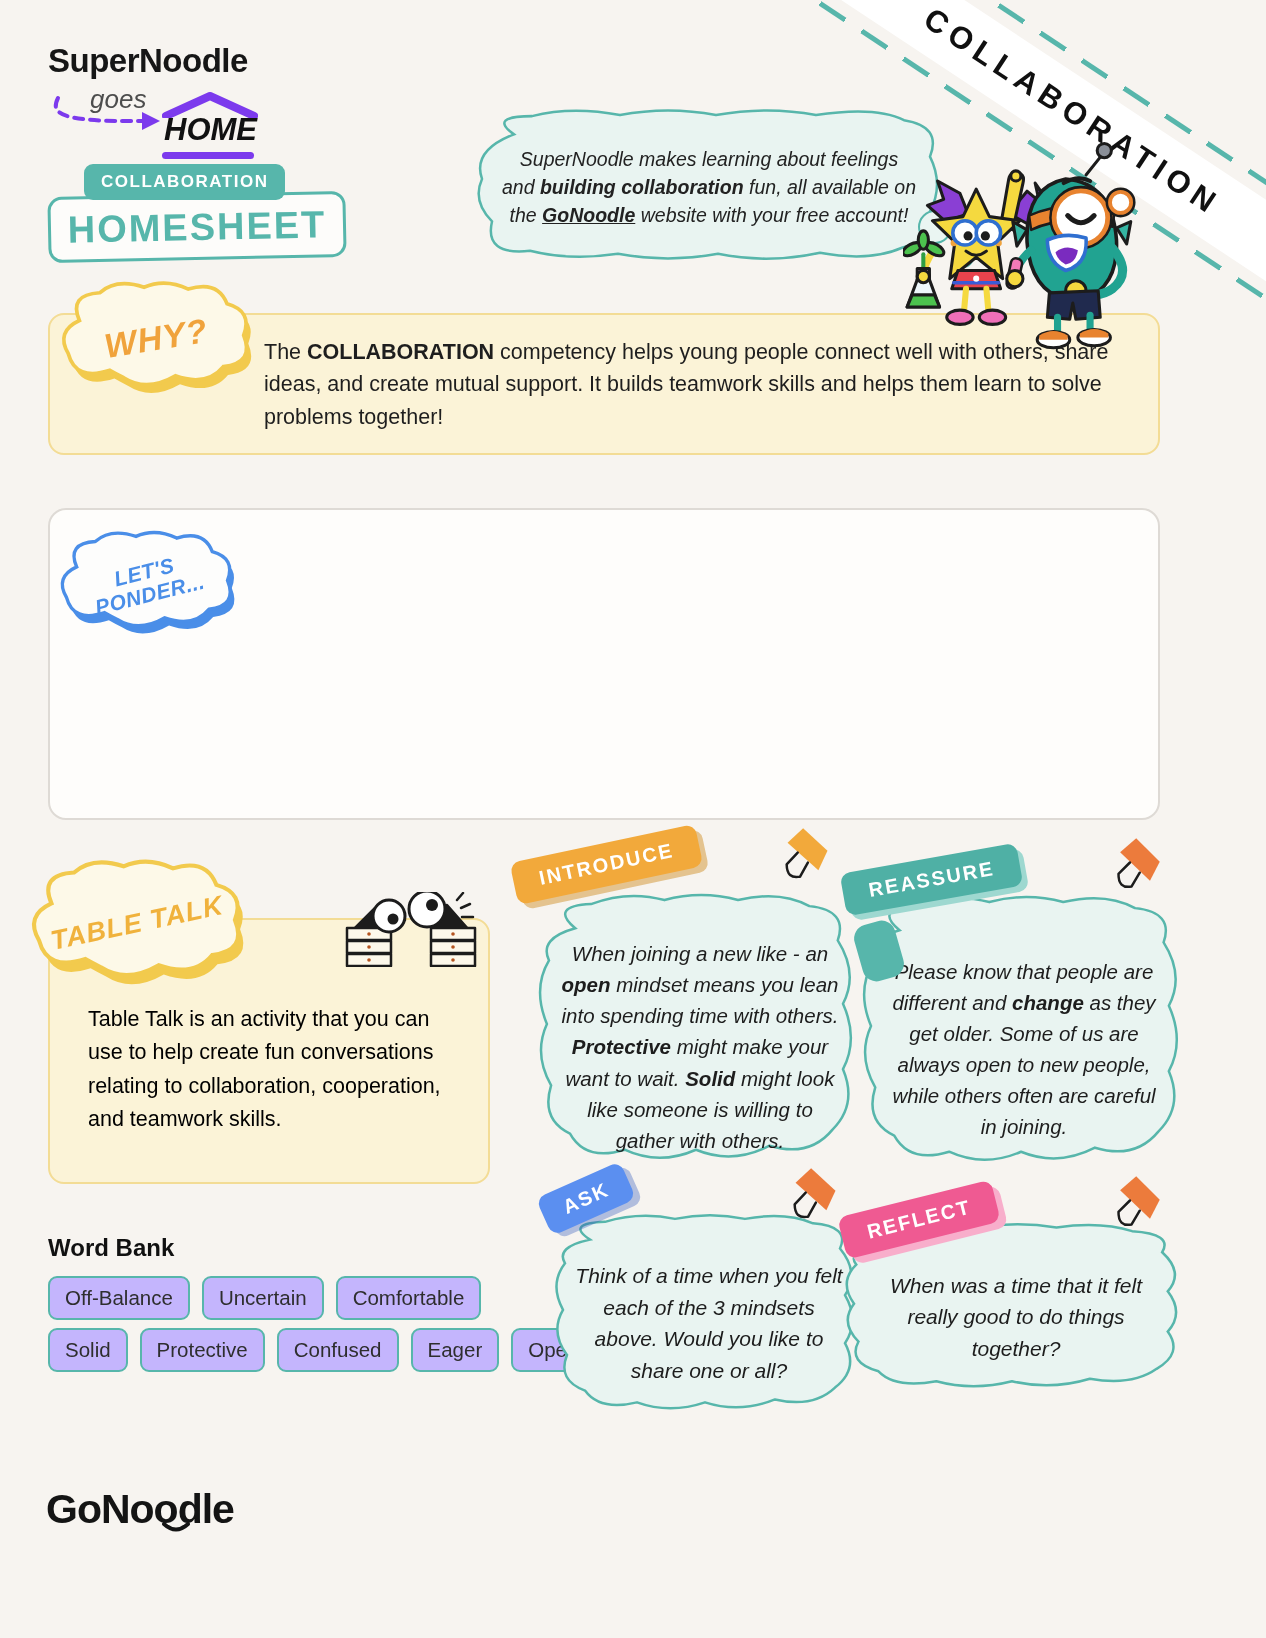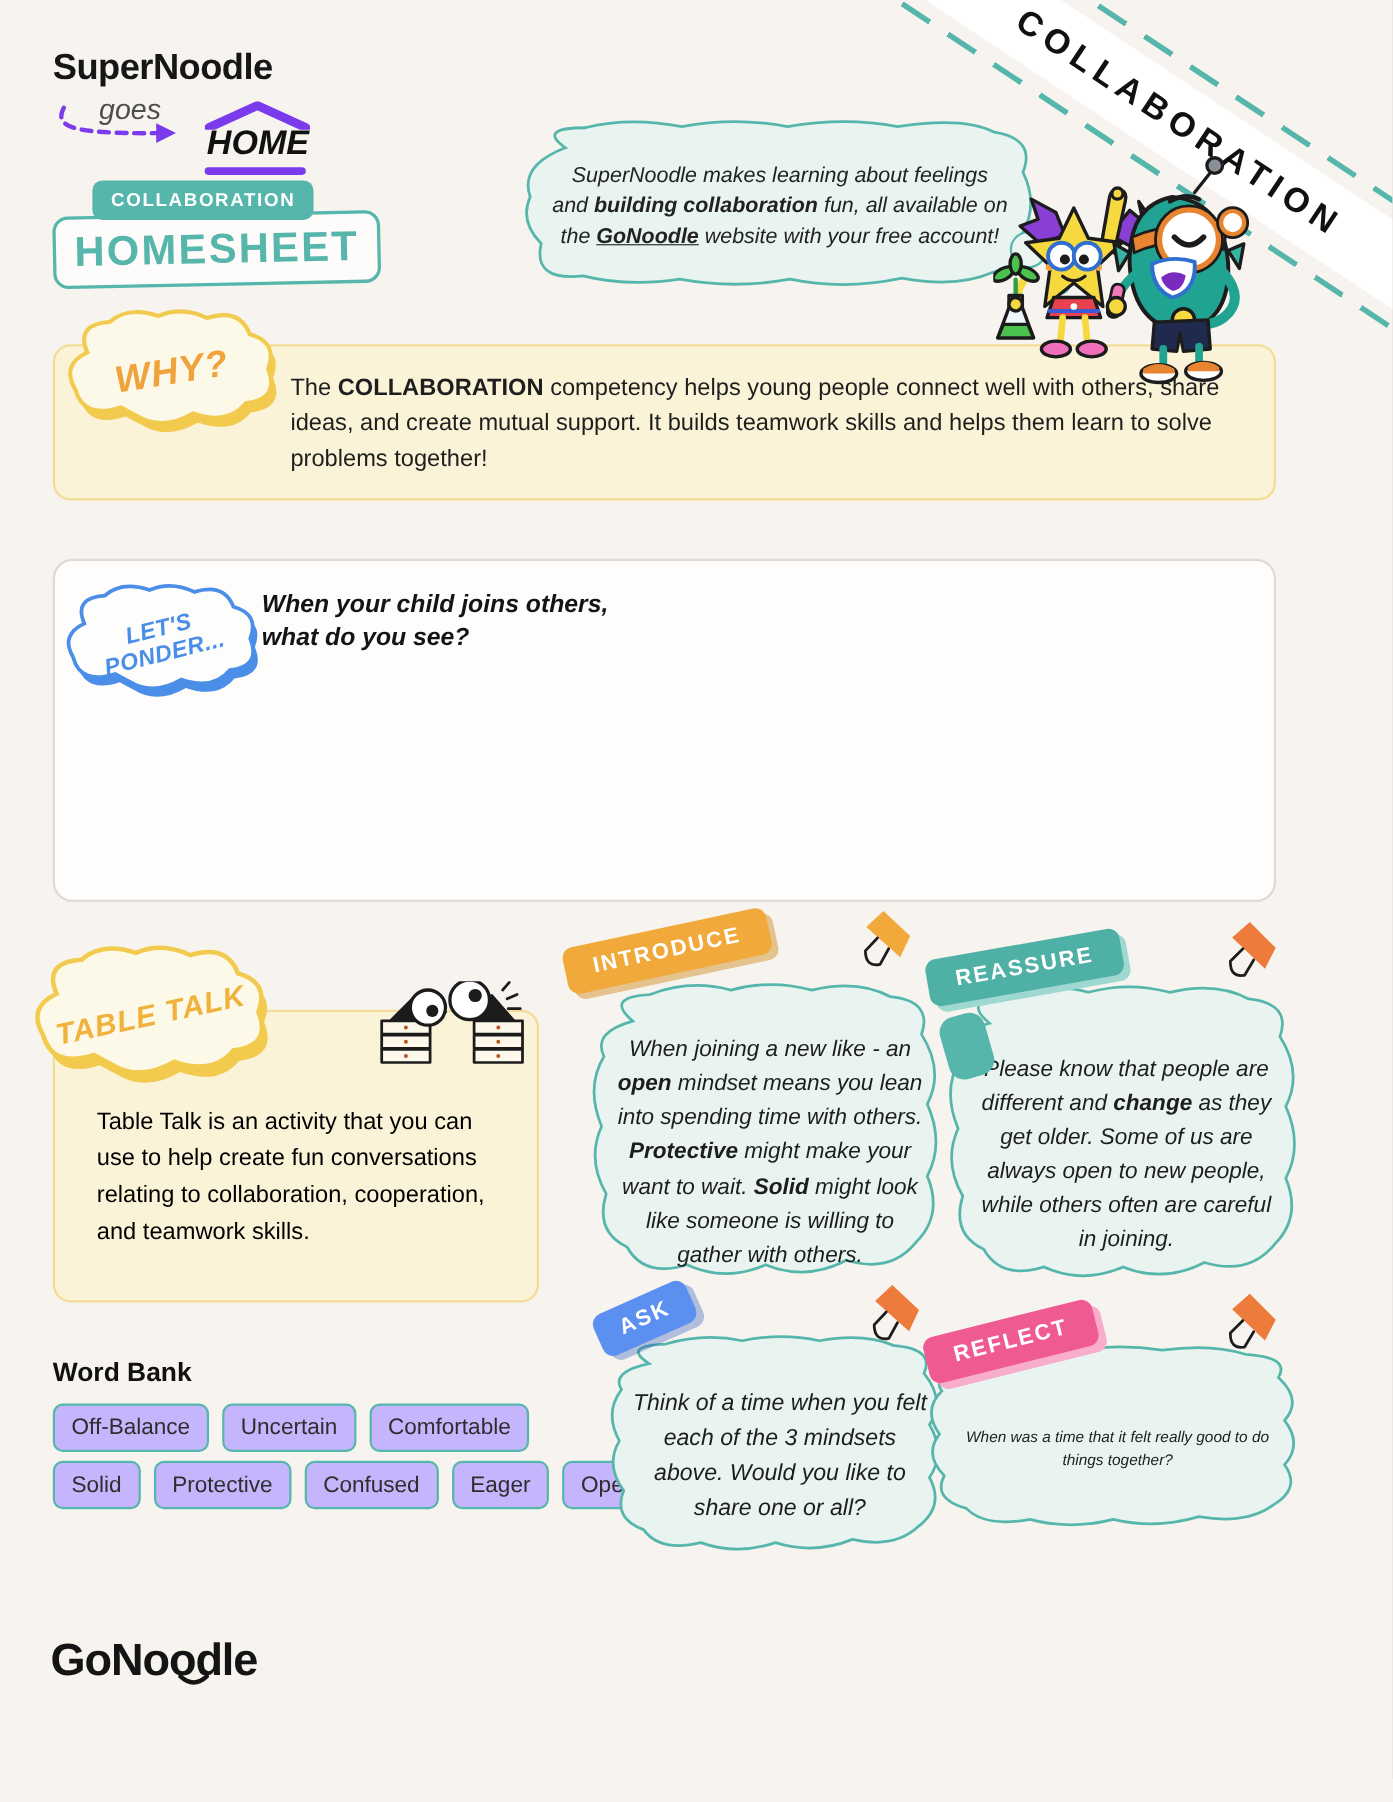--- a/index.html
+++ b/index.html
@@ -5,21 +5,21 @@
   * { margin:0; padding:0; box-sizing:border-box; }
   body { background:#d8d5d0; font-family:"Liberation Sans", sans-serif; }
   .page{ position:relative; width:1266px; height:1638px; background:#f7f4f0;
          overflow:hidden; margin:0 auto; font-family:"Liberation Sans", sans-serif;padding-left:19px; }
   .abs{ position:absolute; }
 
   
   .logo-super{ left:48px; top:42px; font-size:33px; font-weight:800; color:#161616; letter-spacing:-0.5px;}
   .logo-goes{ left:90px; top:84px; font-size:26px; font-style:italic; color:#4d4d4d; font-weight:500;}
   .goes-arrow{ left:48px; top:92px; width:122px; height:42px;}
-  .logo-home{ left:162px; top:92px; width:96px; height:76px;margin-left:24px;}
+  .logo-home{ left:162px; top:92px; width:96px; height:76px;}
   .home-roof{ position:absolute; left:0; top:0; width:96px; height:26px;}
   .home-word{ position:absolute; left:2px; top:20px; font-size:31px; font-weight:800; font-style:italic; color:#111; letter-spacing:0;}
   .home-underline{ position:absolute; left:0; top:60px; width:92px; height:7px; background:#7c3aed; border-radius:4px;}
 
   .comp-badge{ left:84px; top:164px; z-index:3; background:#57b6ab; color:#fff;
     font-size:17px; font-weight:800; letter-spacing:1.5px; padding:8px 17px; border-radius:9px;}
   .homesheet-box{ left:48px; top:194px; z-index:2; width:298px; height:66px; background:#fdfcfa;
     border:3px solid #57b6ab; border-radius:14px; transform:rotate(-1.2deg);
     display:flex; align-items:center; justify-content:center;
     font-size:38px; font-weight:800; letter-spacing:2px; color:#57b6ab;}
@@ -90,21 +90,21 @@
   .card svg.blob{ position:absolute; inset:0; width:100%; height:100%;}
   .card-text{ position:absolute; display:flex; align-items:center; text-align:center;
     font-style:italic; color:#1d1d1d;}
   .card-introduce{ left:528px; top:888px; width:336px; height:302px;}
   .card-introduce .card-text{ left:28px; right:20px; top:42px; bottom:26px; font-size:20.5px; line-height:1.52;}
   .card-reassure{ left:852px; top:890px; width:338px; height:302px;}
   .card-reassure .card-text{ left:30px; right:24px; top:42px; bottom:26px; font-size:20.5px; line-height:1.52;}
   .card-ask{ left:545px; top:1210px; width:320px; height:222px;}
   .card-ask .card-text{ left:30px; right:22px; top:24px; bottom:20px; font-size:21px; line-height:1.5;}
   .card-reflect{ left:834px; top:1220px; width:356px; height:186px;}
-  .card-reflect .card-text{ left:34px; right:26px; top:26px; bottom:18px; font-size:14px; line-height:1.5;}
+  .card-reflect .card-text{ left:34px; right:26px; top:26px; bottom:18px; font-size:21px; line-height:1.5;}
   .teal-notch{ left:858px; top:922px; width:42px; height:58px; background:#57b6ab;
     border-radius:14px; transform:rotate(-16deg); z-index:2;}
 
   .tag{ position:absolute; z-index:6; color:#fff; font-weight:800; letter-spacing:2px;
     font-size:20px; padding:10px 26px; border-radius:10px; white-space:nowrap;}
   .tag-introduce{ left:512px; top:843px; transform:rotate(-12deg); background:#f2a93b;
     box-shadow:5px 6px 0 rgba(205,135,25,0.45);}
   .tag-reassure{ left:842px; top:858px; transform:rotate(-10deg); background:#4fb0a5;
     box-shadow:5px 6px 0 #9ed8d0;}
   .tag-ask{ left:540px; top:1178px; transform:rotate(-24deg); background:#5b8ff0;
@@ -237,21 +237,20 @@
   <div class="abs cloud-badge ponder-badge">
     <svg viewBox="0 0 210 130">
       <path d="M55,100 Q18,112 10,82 Q-4,58 22,46 Q10,18 44,16 Q62,0 92,10 Q115,0 140,12 Q172,2 182,28 Q210,36 200,62 Q212,92 178,96 Q160,118 126,106 Q95,124 70,108 Q62,104 55,100 Z" fill="#4a8ee8" transform="translate(5,9)"></path>
       <path d="M55,100 Q18,112 10,82 Q-4,58 22,46 Q10,18 44,16 Q62,0 92,10 Q115,0 140,12 Q172,2 182,28 Q210,36 200,62 Q212,92 178,96 Q160,118 126,106 Q95,124 70,108 Q62,104 55,100 Z" fill="#fdfdfc" stroke="#4a8ee8" stroke-width="4"></path>
     </svg>
     <div class="cloud-label">
       <span>LET'S</span>
       <span>PONDER...</span>
     </div>
   </div>
-  <div class="abs ponder-question">When your child joins others, what do you see?</div>
 
   <div class="check-item">
     <div class="check-box" style="left:618px;top:574px;"></div>
     <div class="check-text" style="left:672px;top:567px;width:450px;">
       <span>They share ideas and </span><span class="b">help others</span><span> when asked.</span>
     </div>
   </div>
   <div class="check-item">
     <div class="check-box" style="left:82px;top:654px;"></div>
     <div class="check-text" style="left:136px;top:647px;width:450px;">

